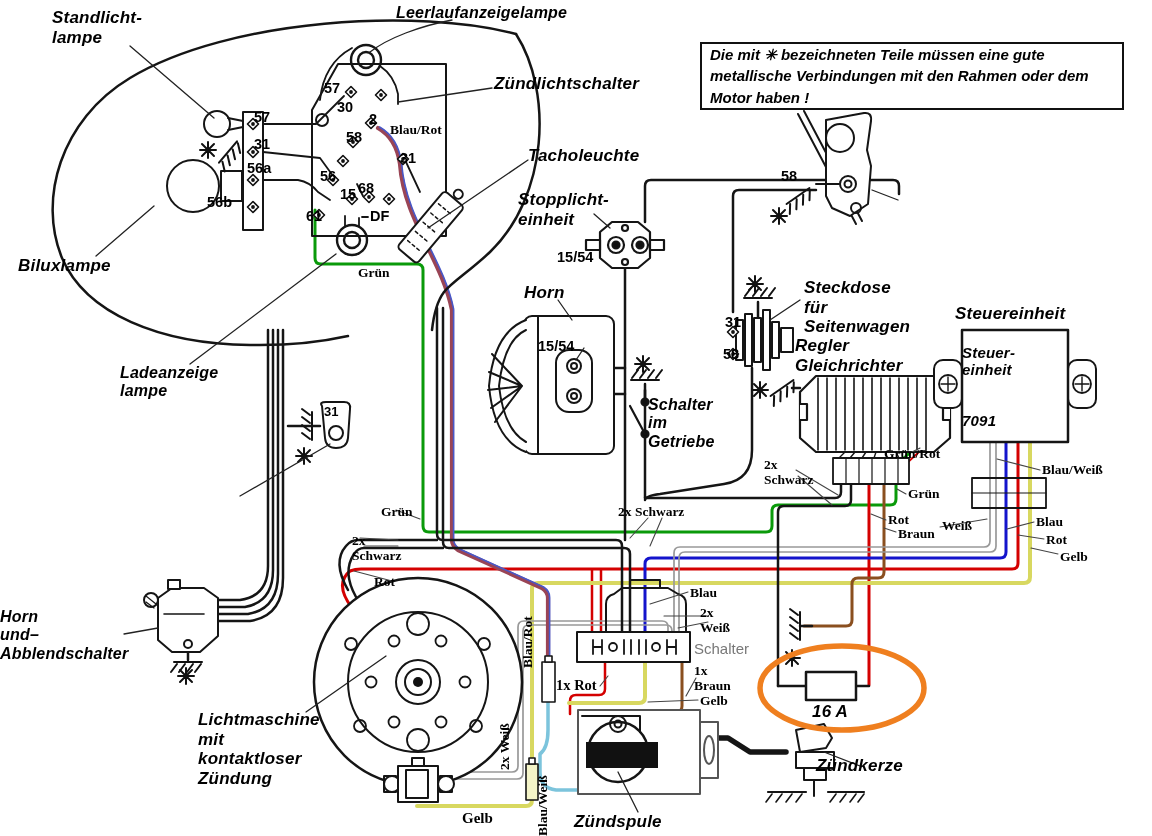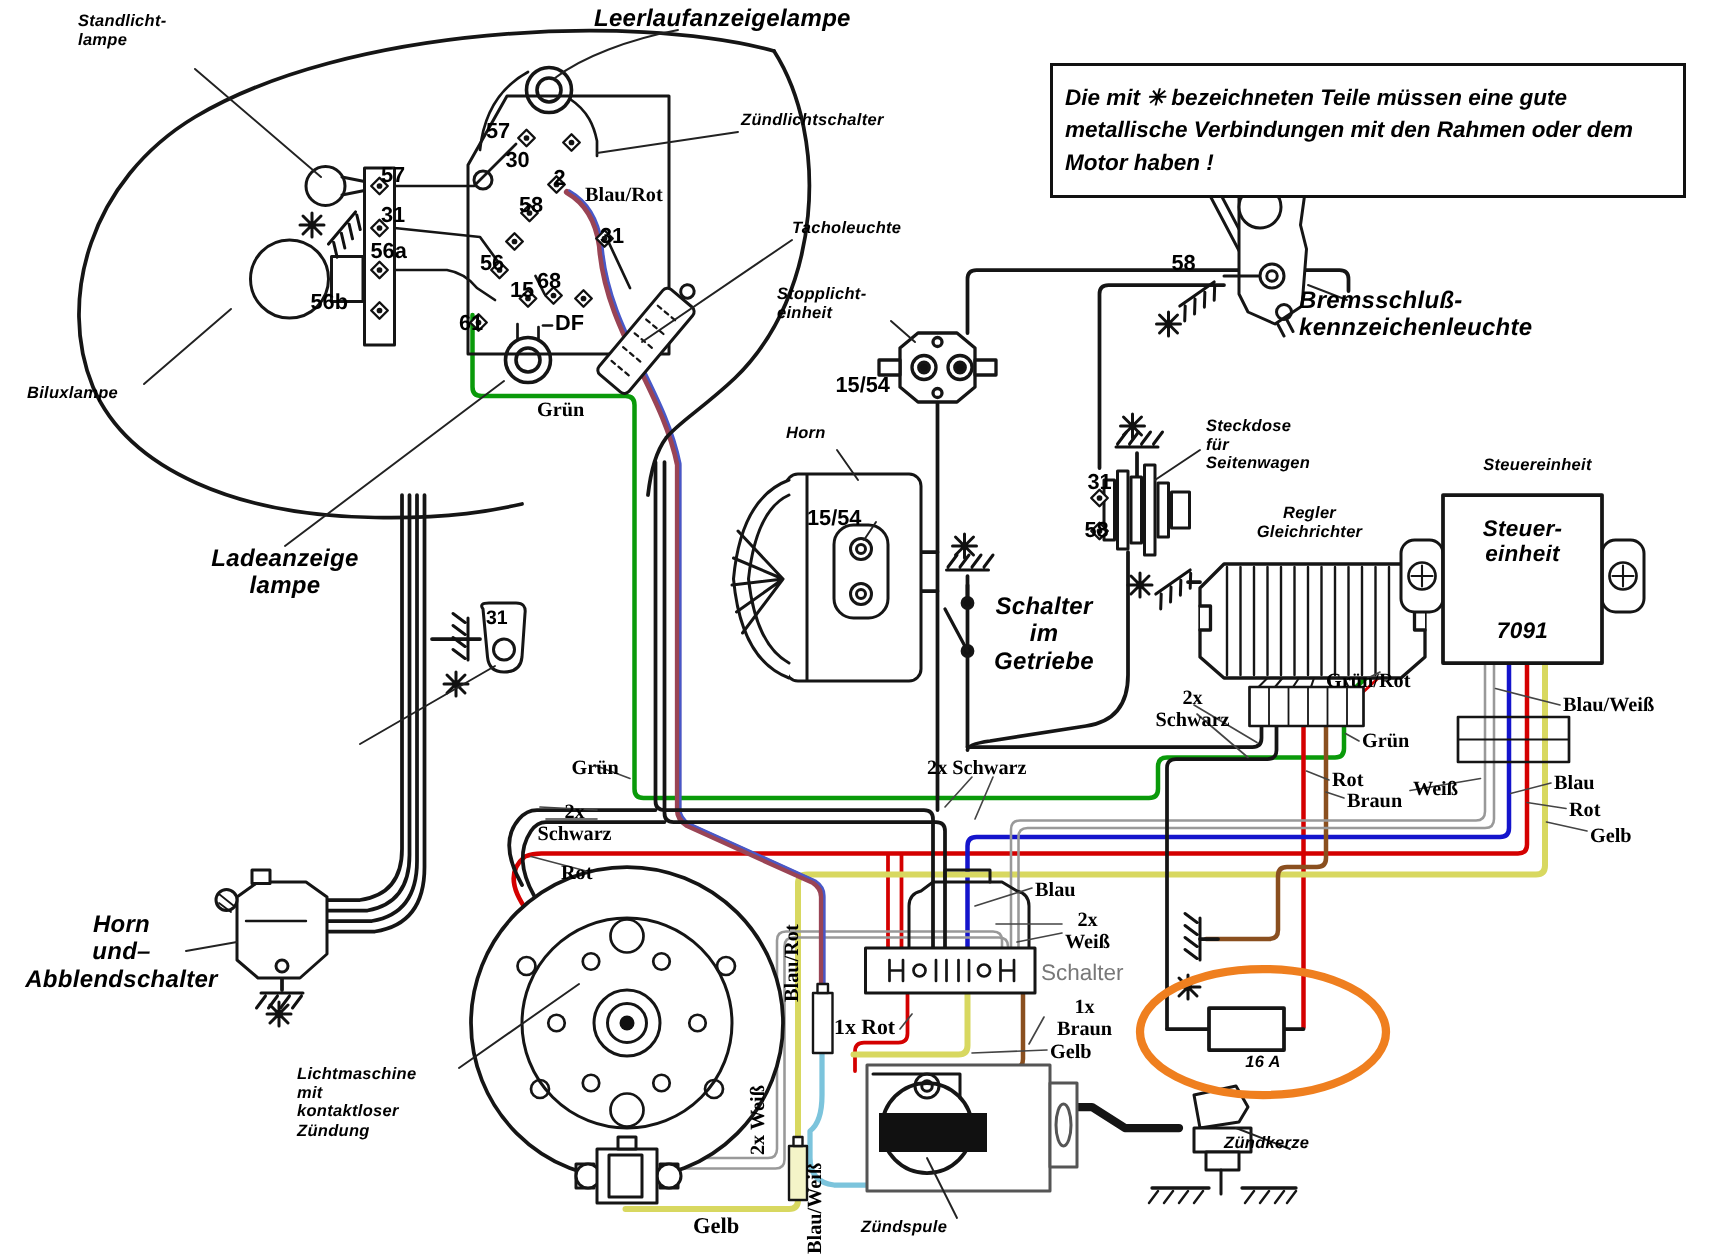--- a/index.html
+++ b/index.html
@@ -1,25 +1,25 @@
 <!DOCTYPE html>
 <html><head>
 <meta charset="utf-8">
 <style>
   html,body{margin:0;padding:0;background:#fff}
   #stage{position:relative;width:1152px;height:836px;background:#fff;overflow:hidden;
          font-family:"Liberation Sans",sans-serif}
   #wires{position:absolute;left:0;top:0}
   .d{position:absolute;white-space:pre-line;color:#000}
   .lbl{font:italic bold 16px "Liberation Sans",sans-serif;line-height:1.15;letter-spacing:.2px}
-  .big{font-size:11px}
+  .big{font-size:17px}
   .wl{font:bold 13.5px "Liberation Serif",serif;line-height:1.08}
   .num{font:bold 14.5px "Liberation Sans",sans-serif}
   .sm{font-size:13px}
-  .ctr{text-align:center}
+  .ctr{text-align:left}
   .gray{color:#787878;font:15px "Liberation Sans",sans-serif}
   .note{font:italic bold 15px "Liberation Sans",sans-serif;line-height:1.42}
   .vert{transform-origin:0 0;transform:rotate(-90deg)}
 </style>
 </head>
 <body>
 
 <div id="stage">
 
 <svg id="wires" width="1152" height="836" viewBox="0 0 1152 836" fill="none" stroke-linecap="round" stroke-linejoin="round">
@@ -409,21 +409,21 @@
       <path d="M396 510 L420 519"></path>
       <path d="M648 518 L630 538 M662 518 L650 546"></path>
       <path d="M796 470 L838 495 M798 476 L832 505"></path>
       <path d="M912 452 L920 448"></path>
     </g>
   </g>
 
   <ellipse cx="842" cy="688" rx="82" ry="42" stroke="#ef7f1f" stroke-width="5.5"></ellipse>
 </svg>
 
-<div style="position:absolute;left:700px;top:42px;width:404px;height:64px;border:2px solid #111;background:#fff;padding:11px 8px">
+<div style="position:absolute;left:700px;top:42px;width:404px;height:64px;border:2px solid #111;background:#fff;padding:0 8px">
   <div class="note">Die mit ✳ bezeichneten Teile müssen eine
 gute metallische Verbindungen mit den
 Rahmen oder dem Motor haben !</div>
 </div>
 
 <div class="d lbl big" style="left:52px;top:8px">Standlicht-
 lampe</div>
 <div class="d lbl" style="left:396px;top:4px">Leerlaufanzeigelampe</div>
 <div class="d lbl big" style="left:494px;top:74px">Zündlichtschalter</div>
 <div class="d lbl big" style="left:528px;top:146px">Tacholeuchte</div>
@@ -434,22 +434,20 @@
 und–
 Abblendschalter</div>
 <div class="d lbl big" style="left:198px;top:710px">Lichtmaschine
 mit
 kontaktloser
 Zündung</div>
 <div class="d lbl big" style="left:574px;top:812px">Zündspule</div>
 <div class="d lbl big" style="left:816px;top:756px">Zündkerze</div>
 <div class="d lbl big" style="left:518px;top:190px">Stopplicht-
 einheit</div>
-<div class="d lbl" style="left:866px;top:192px">Bremsschluß-
-kennzeichenleuchte</div>
 <div class="d lbl big" style="left:804px;top:278px">Steckdose
 für
 Seitenwagen</div>
 <div class="d lbl big ctr" style="left:795px;top:336px;width:156px">Regler
 Gleichrichter</div>
 <div class="d lbl big ctr" style="left:955px;top:304px;width:140px">Steuereinheit</div>
 <div class="d lbl ctr" style="left:962px;top:344px;width:106px;font-size:15px">Steuer-
 einheit</div>
 <div class="d lbl ctr" style="left:962px;top:412px;width:106px;font-size:15px">7091</div>
 <div class="d lbl big" style="left:524px;top:283px">Horn</div>

